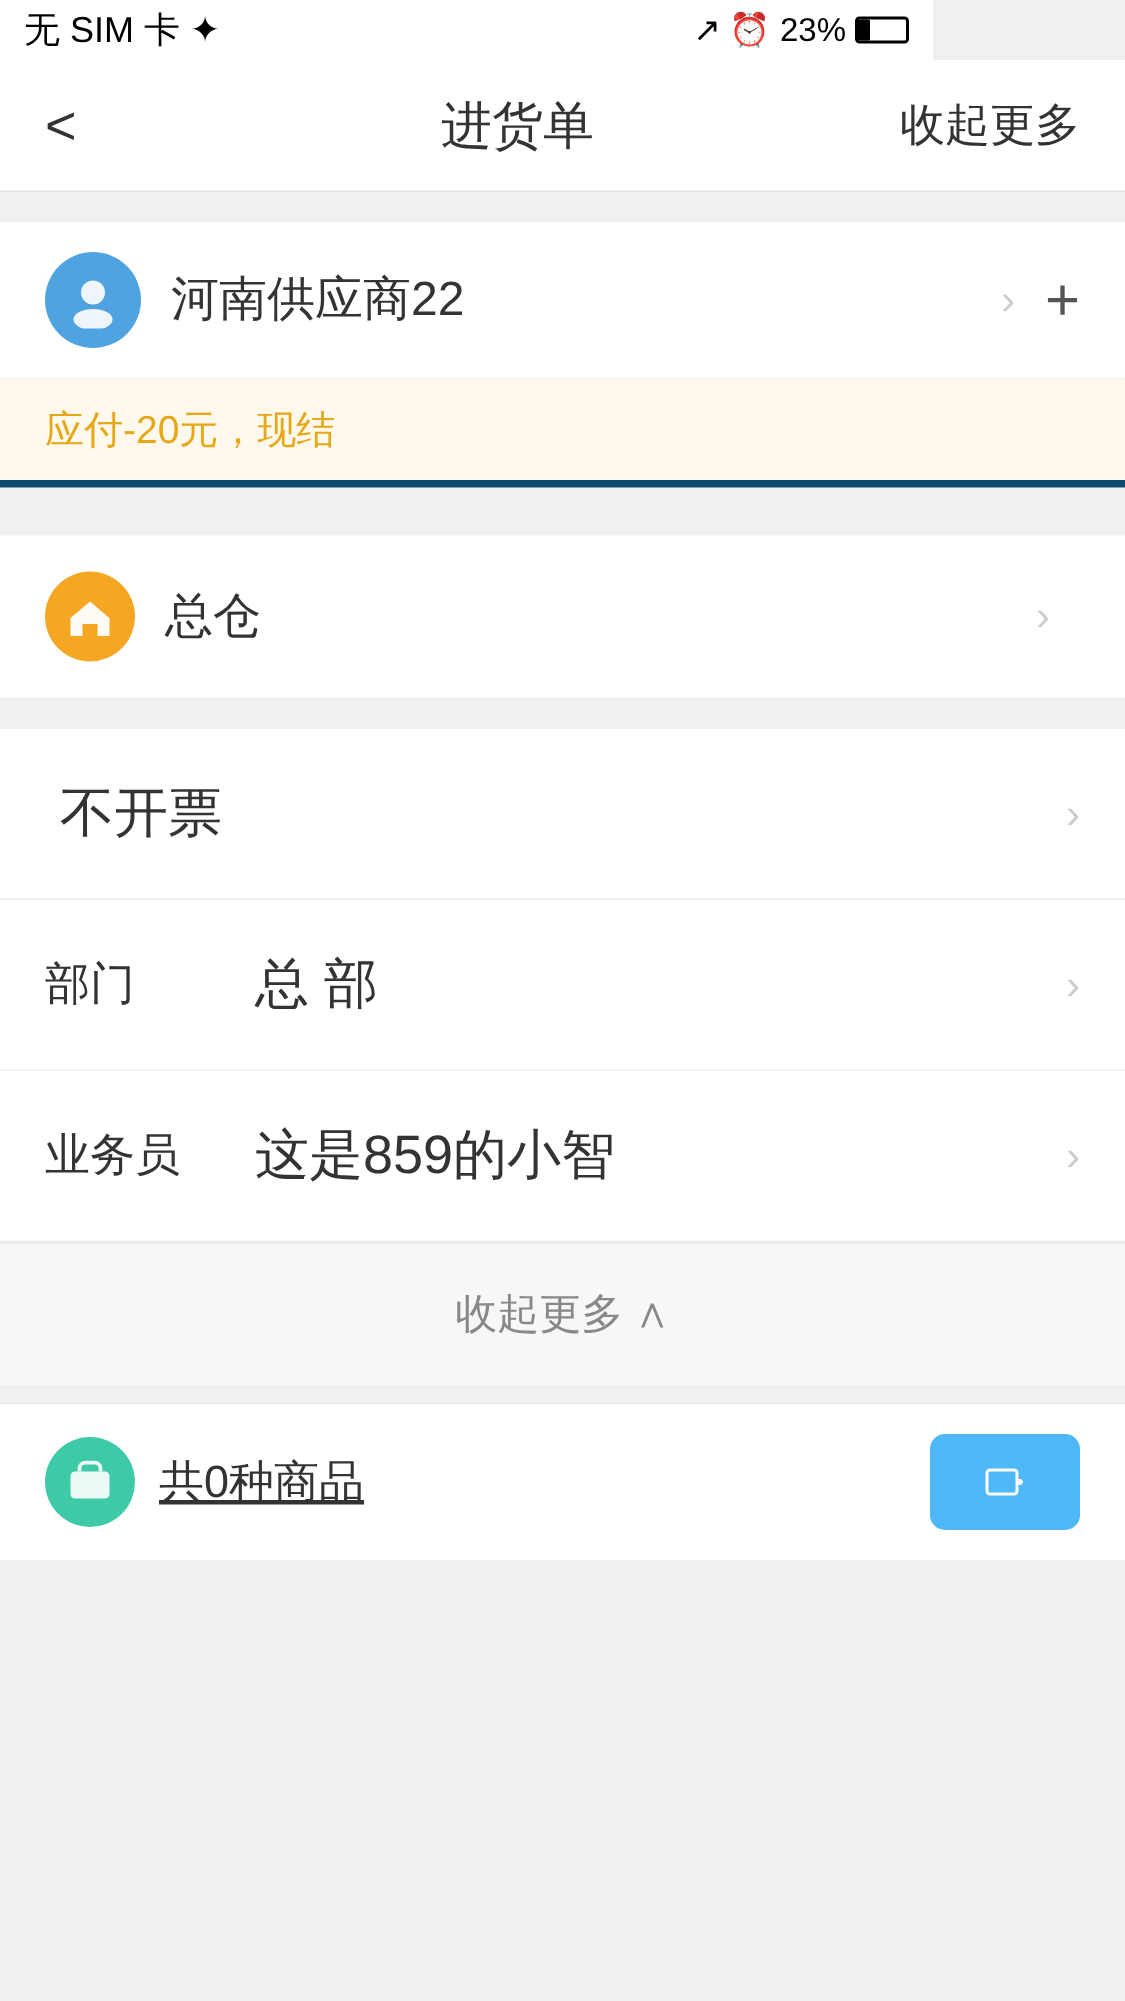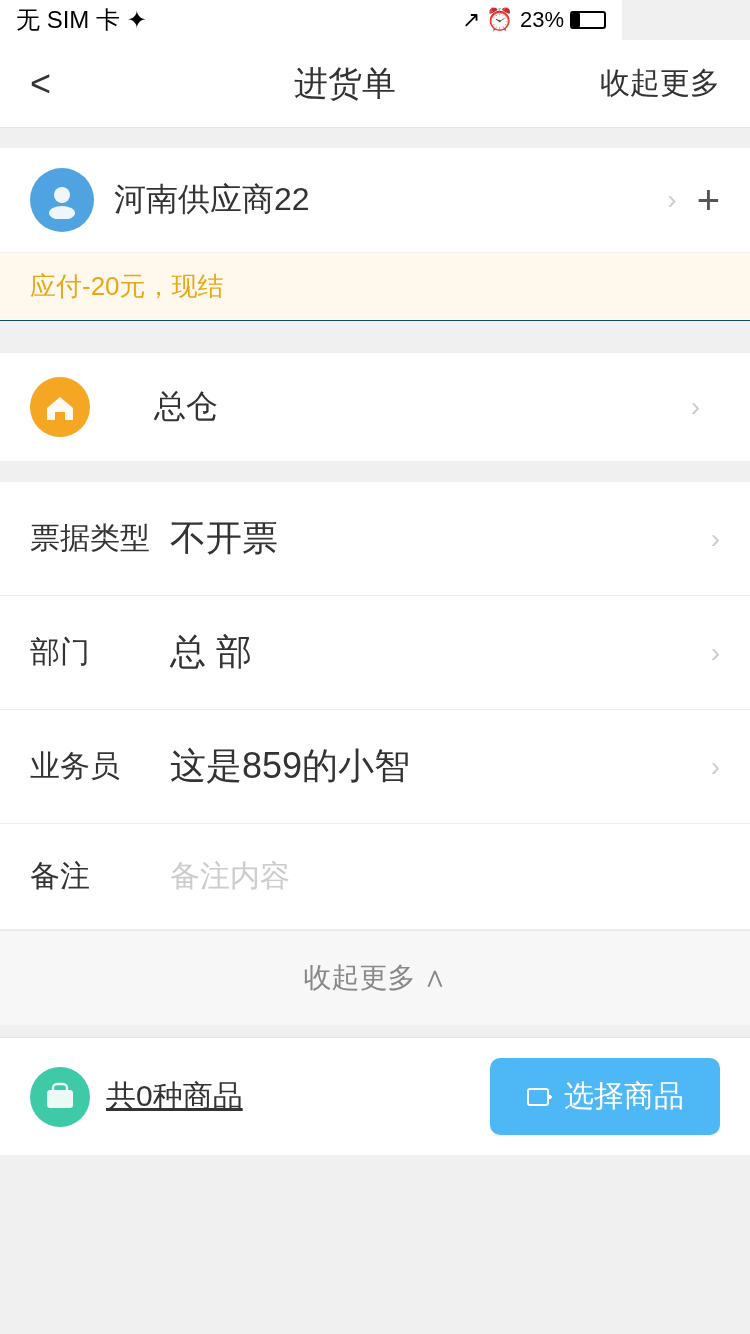--- a/index.html
+++ b/index.html
@@ -104,36 +104,35 @@
       cursor: pointer;
       line-height: 1;
     }
 
     
     .notice-bar {
       background: #fef9ec;
       padding: 16px 30px;
       font-size: 26px;
       color: #e6a817;
-      border-bottom: 1px solid #0c4a6e;
+      border-bottom: 5px solid #0c4a6e;
     }
 
     .gap-line {
       height: 20px;
       background: #f0f0f0;
     }
 
     
     .warehouse-row {
       display: flex;
       align-items: center;
       padding: 24px 30px;
       background: #fff;
       border-bottom: 1px solid #f0f0f0;
-      gap: 44px;
     }
     .warehouse-icon {
       width: 60px;
       height: 60px;
       border-radius: 50%;
       background: #f5a623;
       display: flex;
       align-items: center;
       justify-content: center;
       margin-right: 20px;
@@ -288,56 +287,50 @@
   </div>
   <div class="warehouse-name">总仓</div>
   <div class="chevron-right">›</div>
 </div>
 
 <div class="gap-line2"></div>
 
 <div class="card">
 
   <div class="form-row">
-    <div class="form-label">票据类型</div>
     <div class="form-value">不开票</div>
     <div class="form-chevron">›</div>
   </div>
 
   <div class="form-row">
     <div class="form-label">部门</div>
     <div class="form-value">总 部</div>
     <div class="form-chevron">›</div>
   </div>
 
   <div class="form-row">
     <div class="form-label">业务员</div>
     <div class="form-value">这是859的小智</div>
     <div class="form-chevron">›</div>
   </div>
 
-  <div class="form-row">
-    <div class="form-label">备注</div>
-    <div class="form-placeholder">备注内容</div>
-  </div>
 
   <div class="collapse-row">收起更多 ∧</div>
 </div>
 
 <div class="product-bar">
   <div class="product-icon">
     <svg width="34" height="34" viewBox="0 0 34 34" fill="none" xmlns="http://www.w3.org/2000/svg">
       <rect x="4" y="10" width="26" height="18" rx="3" fill="white" opacity="0.9"></rect>
       <path d="M10 10V8C10 5.8 11.8 4 14 4H20C22.2 4 24 5.8 24 8V10" stroke="white" stroke-width="2.5" fill="none" opacity="0.9"></path>
     </svg>
   </div>
   <div class="product-count">共0种商品</div>
   <button class="select-btn">
     <svg width="28" height="28" viewBox="0 0 28 28" fill="none" xmlns="http://www.w3.org/2000/svg">
       <rect x="2" y="6" width="20" height="16" rx="2" stroke="white" stroke-width="2" fill="none"></rect>
       <line x1="22" y1="14" x2="26" y2="14" stroke="white" stroke-width="2"></line>
       <line x1="24" y1="12" x2="24" y2="16" stroke="white" stroke-width="2"></line>
     </svg>
-    <span>选择商品</span>
   </button>
 </div>
 
 <div class="main-content"></div>
 
 </body></html>

